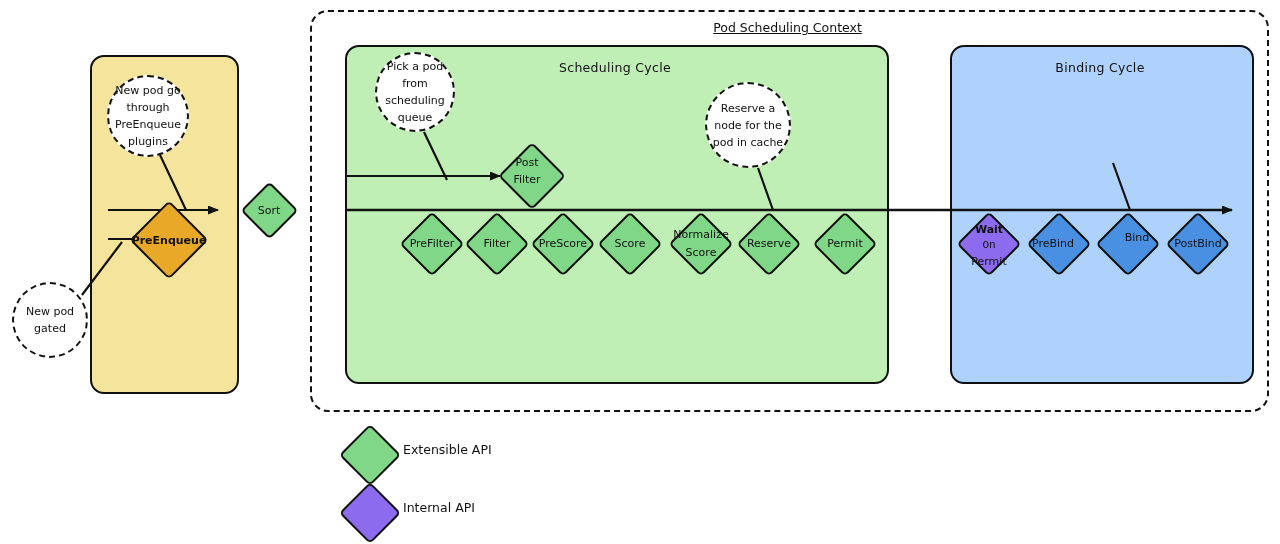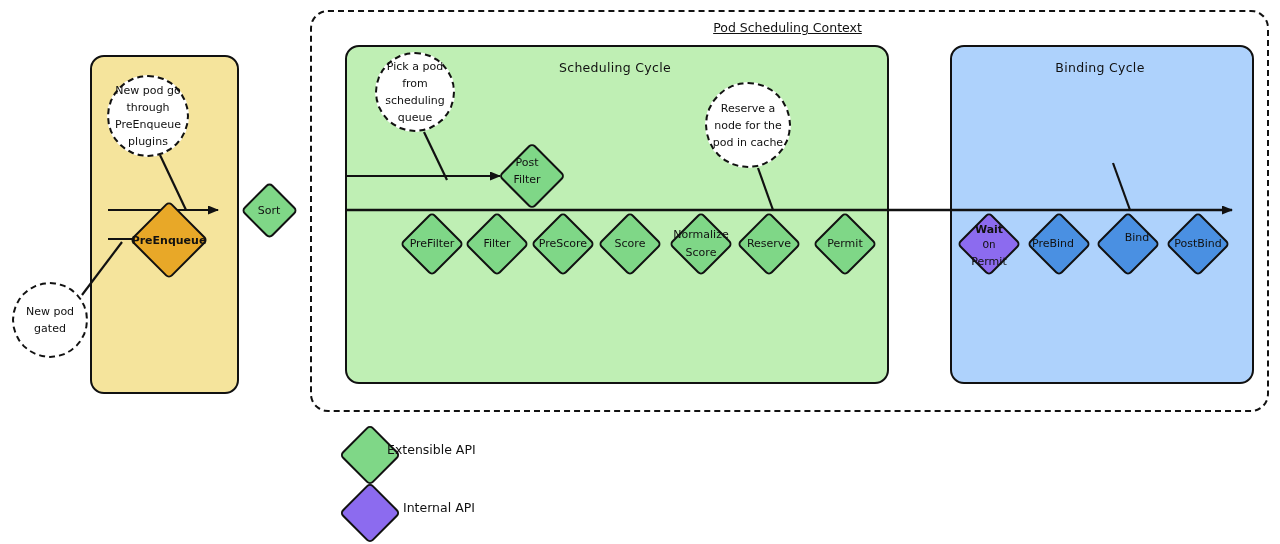--- a/index.html
+++ b/index.html
@@ -127,18 +127,18 @@
   <div class="bubble" style="left:107px;top:75px;width:82px;height:82px;">New pod go through PreEnqueue plugins</div>
 
   <div class="bubble" style="left:12px;top:282px;width:76px;height:76px;">New pod gated</div>
 
   <div class="bubble" style="left:375px;top:52px;width:80px;height:80px;">Pick a pod from scheduling queue</div>
 
   <div class="bubble" style="left:705px;top:82px;width:86px;height:86px;">Reserve a node for the pod in cache</div>
 
 
   <div class="dia dia-green" style="left:348px;top:433px;width:44px;height:44px;"></div>
-  <div class="legend-label" style="left:387px;top:442px;">Extensible API</div>
+  <div class="legend-label" style="left:403px;top:442px;">Extensible API</div>
 
   <div class="dia dia-purple" style="left:348px;top:491px;width:44px;height:44px;"></div>
   <div class="legend-label" style="left:403px;top:500px;text-align:right;">Internal API</div>
 
 </div>
 
 </body></html>

